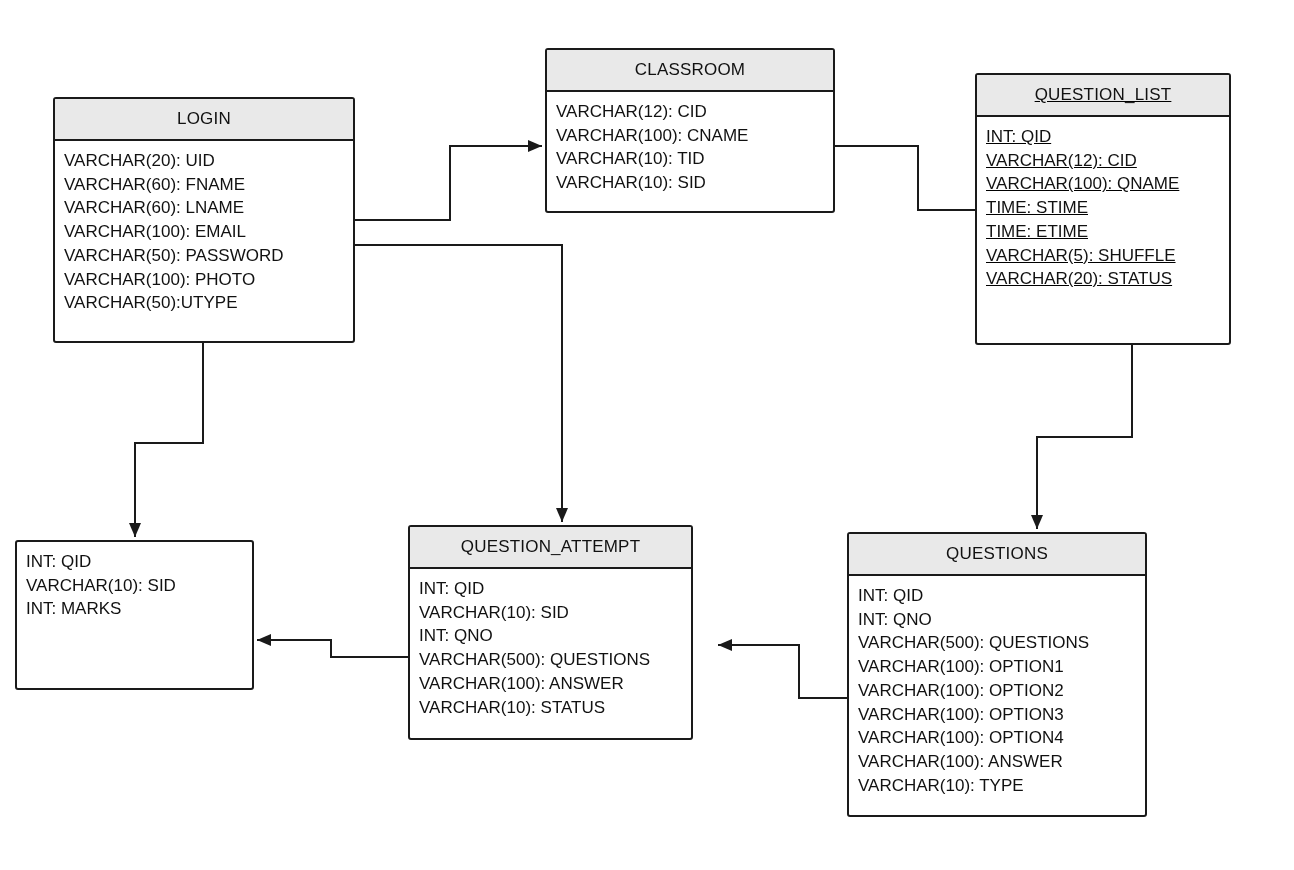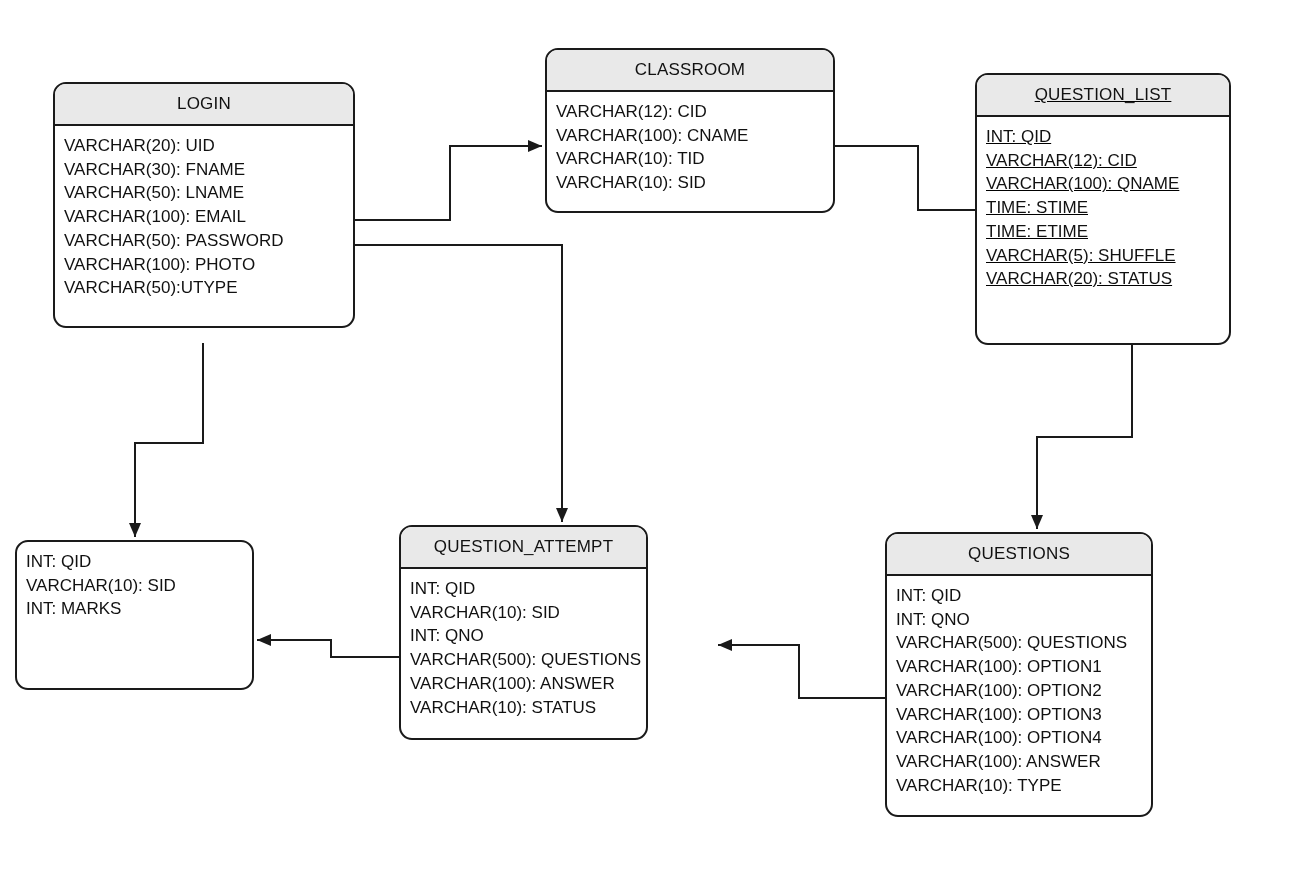--- a/index.html
+++ b/index.html
@@ -19,21 +19,21 @@
     position: absolute;
     left: 0; top: 0;
     width: 1294px;
     height: 870px;
     pointer-events: none;
   }
   .tbl {
     position: absolute;
     box-sizing: border-box;
     border: 2px solid var(--border, #1a1a1a);
-    border-radius: 13px;
+    border-radius: 3px;
     background: var(--body-fill, #ffffff);
     overflow: hidden;
   }
   .hdr {
     box-sizing: border-box;
     height: 42px;
     background: var(--header-fill, #e9e9e9);
     border-bottom: 2px solid var(--border, #1a1a1a);
     display: flex;
     align-items: center;
@@ -45,26 +45,26 @@
   }
   .rows {
     padding: 8px 6px 0 9px;
   }
   .row {
     font-size: 17px;
     line-height: 23.7px;
     white-space: nowrap;
     color: var(--text, #111111);
   }
-  #login            { left: 53px;   top: 82px;  width: 302px; height: 246px; }
+  #login            { left: 53px;   top: 97px;  width: 302px; height: 246px; }
   #classroom        { left: 545px;  top: 48px;  width: 290px; height: 165px; }
   #question_list    { left: 975px; top: 73px;  width: 256px; height: 272px; text-decoration: underline; }
   #question_marks   { left: 15px;   top: 540px; width: 239px; height: 150px; }
-  #question_attempt { left: 399px;  top: 525px; width: 249px; height: 215px; }
-  #questions        { left: 885px;  top: 532px; width: 268px; height: 285px; }
+  #question_attempt { left: 408px;  top: 525px; width: 285px; height: 215px; }
+  #questions        { left: 847px;  top: 532px; width: 300px; height: 285px; }
   .connector {
     fill: none;
     stroke: var(--border, #1a1a1a);
     stroke-width: 2;
   }
 </style>
 </head>
 <body>
 
 <div id="canvas">
@@ -81,22 +81,22 @@
     <polyline class="connector" points="203,343 203,443 135,443 135,537" marker-end="url(#arrow)"></polyline>
     <polyline class="connector" points="1132,345 1132,437 1037,437 1037,529" marker-end="url(#arrow)"></polyline>
     <polyline class="connector" points="885,698 799,698 799,645 718,645" marker-end="url(#arrow)"></polyline>
     <polyline class="connector" points="408,657 331,657 331,640 257,640" marker-end="url(#arrow)"></polyline>
   </svg>
 
   <div id="login" class="tbl">
     <div class="hdr">LOGIN</div>
     <div class="rows">
         <div class="row">VARCHAR(20): UID</div>
-        <div class="row">VARCHAR(30): FNAME</div>
-        <div class="row">VARCHAR(50): LNAME</div>
+        <div class="row">VARCHAR(60): FNAME</div>
+        <div class="row">VARCHAR(60): LNAME</div>
         <div class="row">VARCHAR(100): EMAIL</div>
         <div class="row">VARCHAR(50): PASSWORD</div>
         <div class="row">VARCHAR(100): PHOTO</div>
         <div class="row">VARCHAR(50):UTYPE</div>
       </div>
   </div>
 
   <div id="classroom" class="tbl">
     <div class="hdr">CLASSROOM</div>
     <div class="rows">

